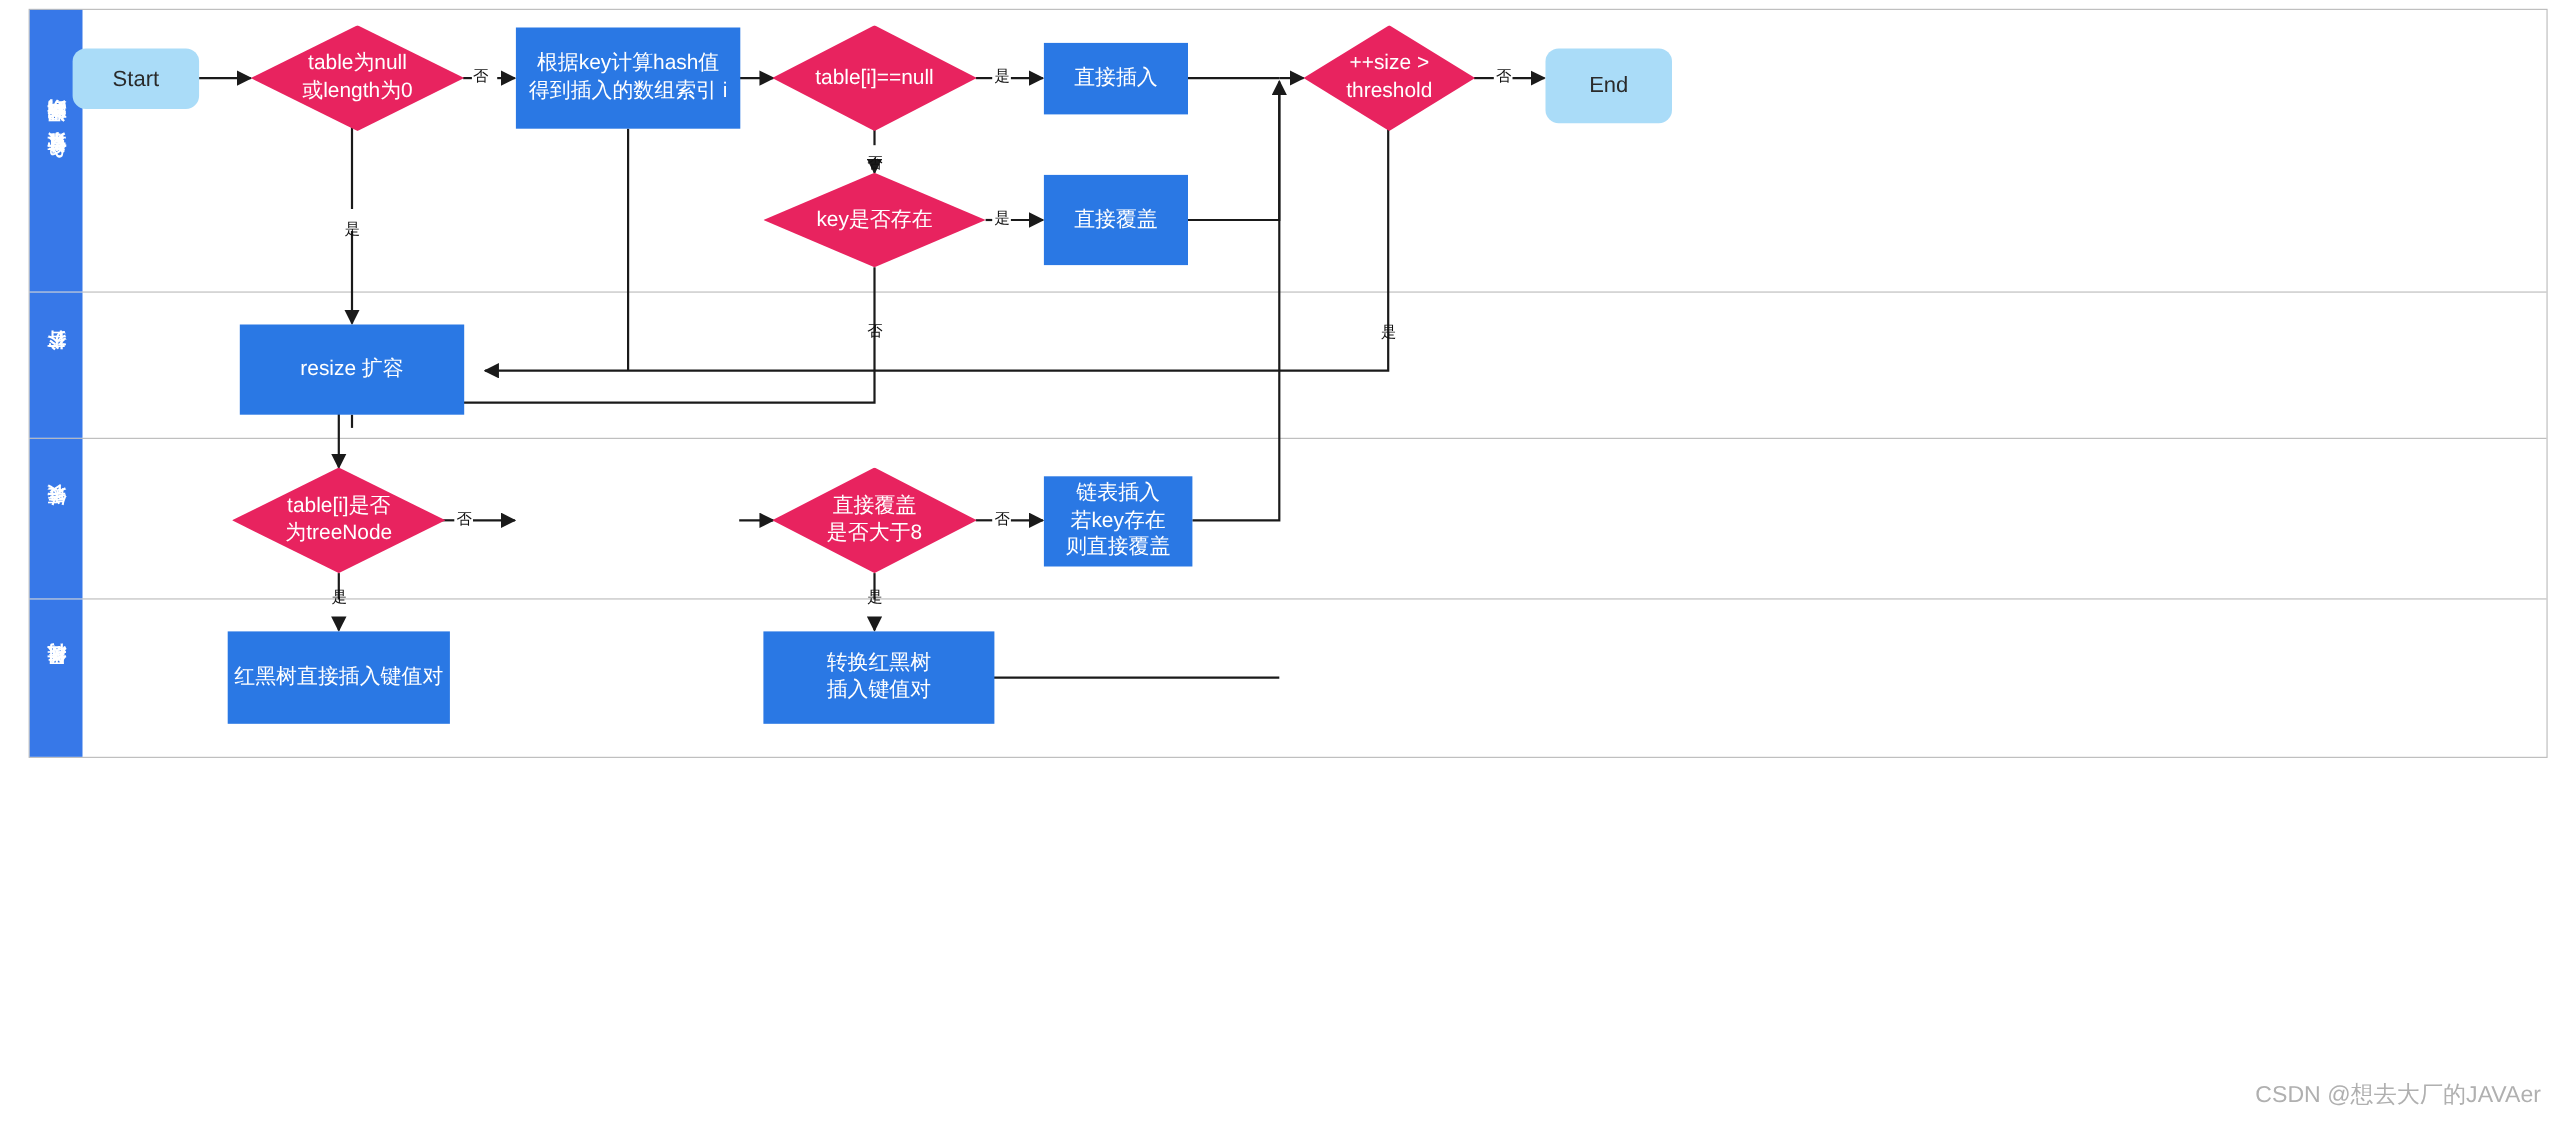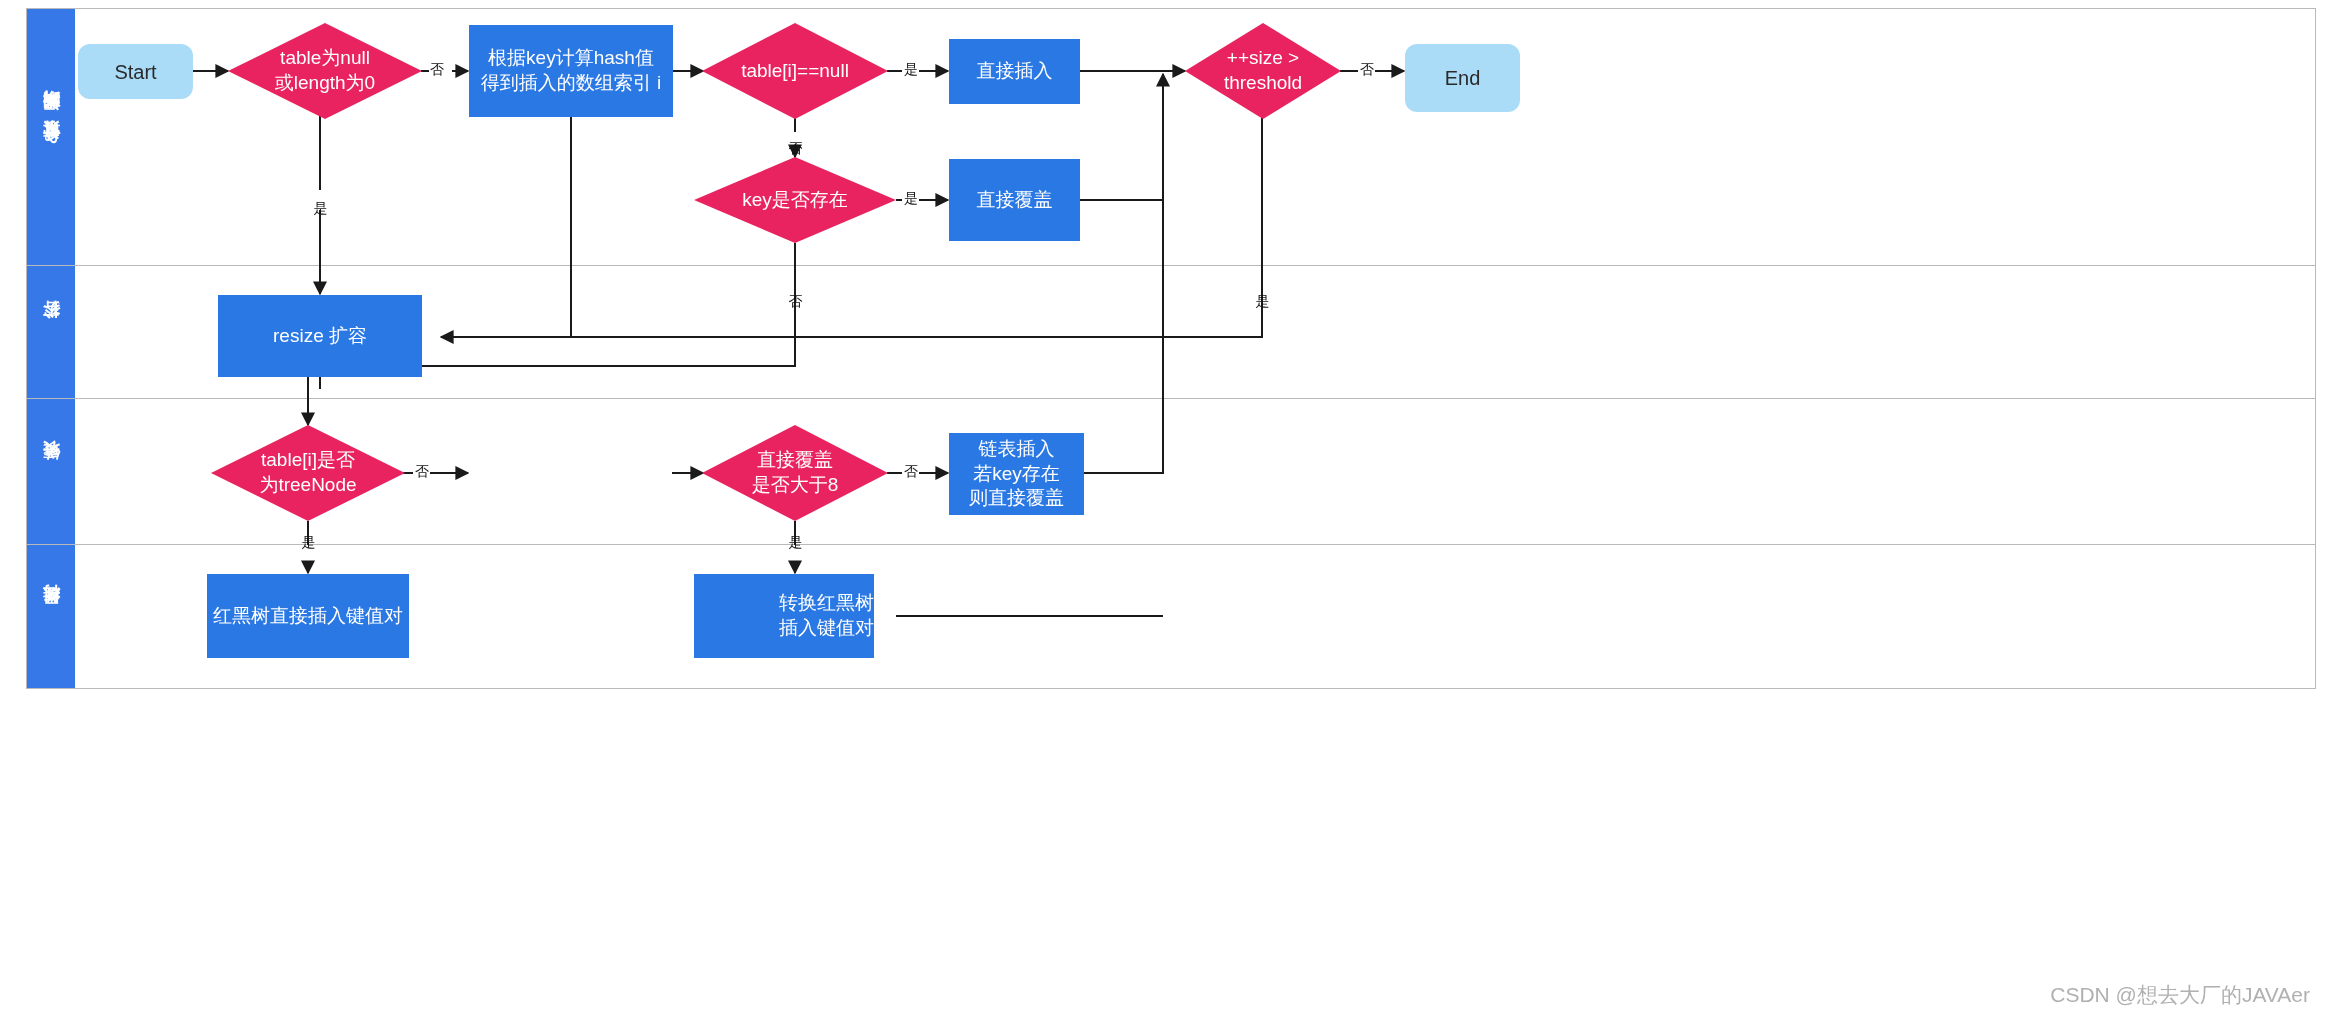--- a/index.html
+++ b/index.html
@@ -244,21 +244,21 @@
   <div class="edge-label vert" style="left:788px;top:131px;">否</div>
   <div class="edge-label" style="left:903px;top:191px;">是</div>
   <div class="edge-label vert" style="left:788px;top:284px;">否</div>
   <div class="edge-label" style="left:1359px;top:62px;">否</div>
   <div class="edge-label vert" style="left:1255px;top:283px;">是</div>
   <div class="edge-label" style="left:414px;top:464px;">否</div>
   <div class="edge-label vert" style="left:301px;top:524px;">是</div>
   <div class="edge-label" style="left:903px;top:464px;">否</div>
   <div class="edge-label vert" style="left:788px;top:524px;">是</div>
 
-  <div class="node term" style="left:66px;top:44px;width:115px;height:55px;margin-left:12px;">
+  <div class="node term" style="left:66px;top:44px;width:115px;height:55px;">
     <span class="label">Start</span>
   </div>
 
   <div class="node decision" style="left:228px;top:23px;width:194px;height:96px;">
     <span class="dia"></span>
     <span class="label">table为null
 或length为0</span>
   </div>
 
   <div class="node process" style="left:469px;top:25px;width:204px;height:92px;">
@@ -314,20 +314,20 @@
   <div class="node process" style="left:949px;top:433px;width:135px;height:82px;">
     <span class="label">链表插入
 若key存在
 则直接覆盖</span>
   </div>
 
   <div class="node process" style="left:207px;top:574px;width:202px;height:84px;">
     <span class="label">红黑树直接插入键值对</span>
   </div>
 
-  <div class="node process" style="left:694px;top:574px;width:180px;height:84px;justify-content:flex-end;">
+  <div class="node process" style="left:694px;top:574px;width:210px;height:84px;">
     <span class="label">转换红黑树
 插入键值对</span>
   </div>
 
   <div class="watermark">CSDN @想去大厂的JAVAer</div>
 
 </div>
 
 </body></html>

